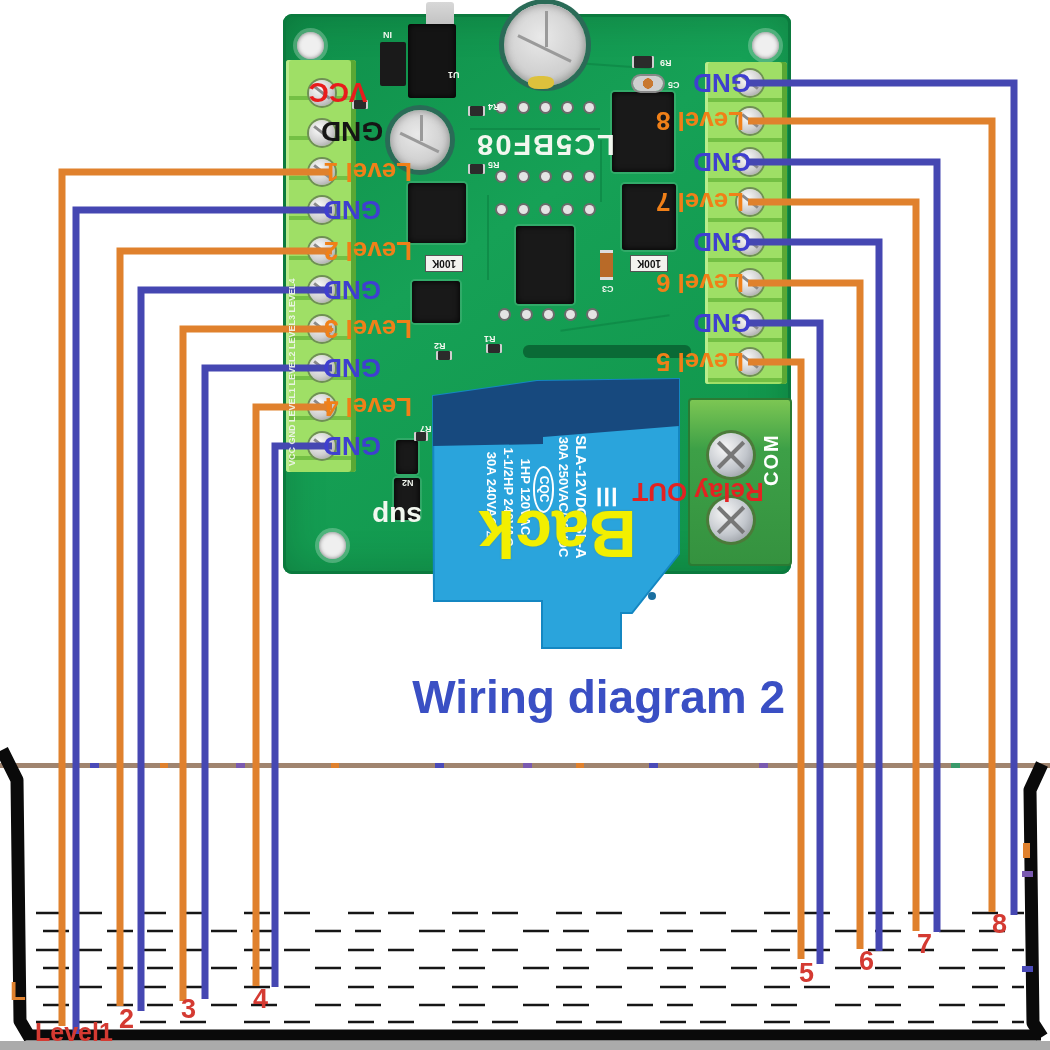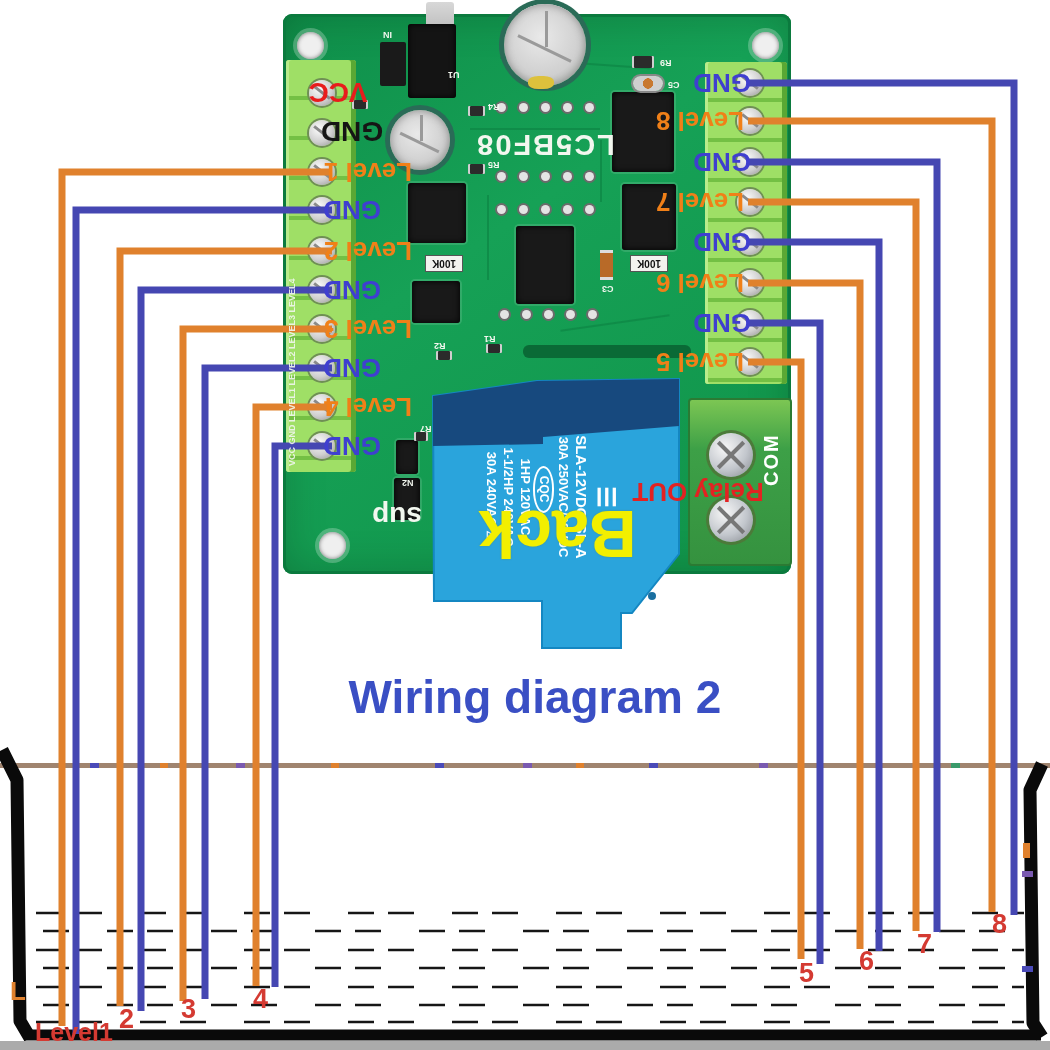--- a/index.html
+++ b/index.html
@@ -32,21 +32,21 @@
        box-shadow:0 0 0 5px #2a6b57, inset 0 0 8px #8a8a8a;}
   .capY:before{content:"";position:absolute;left:50%;top:8%;width:3px;height:44%;background:#9a9a9a;}
   .capY:after{content:"";position:absolute;left:14%;top:52%;width:72%;height:3px;background:#9a9a9a;transform:rotate(26deg);}
   .silk{color:#f2f7ef;font-weight:bold;}
   .kbox{background:#f3f3ef;color:#111;font-weight:bold;text-align:center;border:1px solid #555;}
   .trace{background:#0d8746;opacity:.75;}
   
   .lbl{font-weight:bold;text-align:center;white-space:nowrap;line-height:1;}
   .lbl-orange{color:#f08018;} .lbl-blue{color:#3f3fd0;} .lbl-red{color:#e81c1c;} .lbl-black{color:#151515;}
   .prb{font-weight:bold;color:#d43a32;white-space:nowrap;line-height:1;}
-  .title{font-weight:bold;color:#3a4fc4;text-align:center;}
+  .title{font-weight:bold;color:#3a4fc4;text-align:right;}
   
   .relay-text{left:452px;top:407px;width:200px;height:180px;transform:rotate(90deg);
       display:flex;flex-direction:column;align-items:center;justify-content:center;
       color:#fff;font-weight:bold;font-size:13px;line-height:1.3;text-align:center;}
   .oval{border:2px solid #fff;border-radius:50%;padding:1px 8px;display:inline-block;font-size:12px;}
   .back{color:#f2ef00;font-weight:bold;font-size:66px;text-align:center;
         text-shadow:0 0 2px rgba(120,120,0,.4);}
   .relay-out{color:#e32222;font-weight:bold;font-size:26px;text-align:center;}
   .com{color:#fff;font-weight:bold;font-size:20px;writing-mode:vertical-rl;transform:rotate(180deg);letter-spacing:2px;}
   svg{position:absolute;left:0;top:0;}

